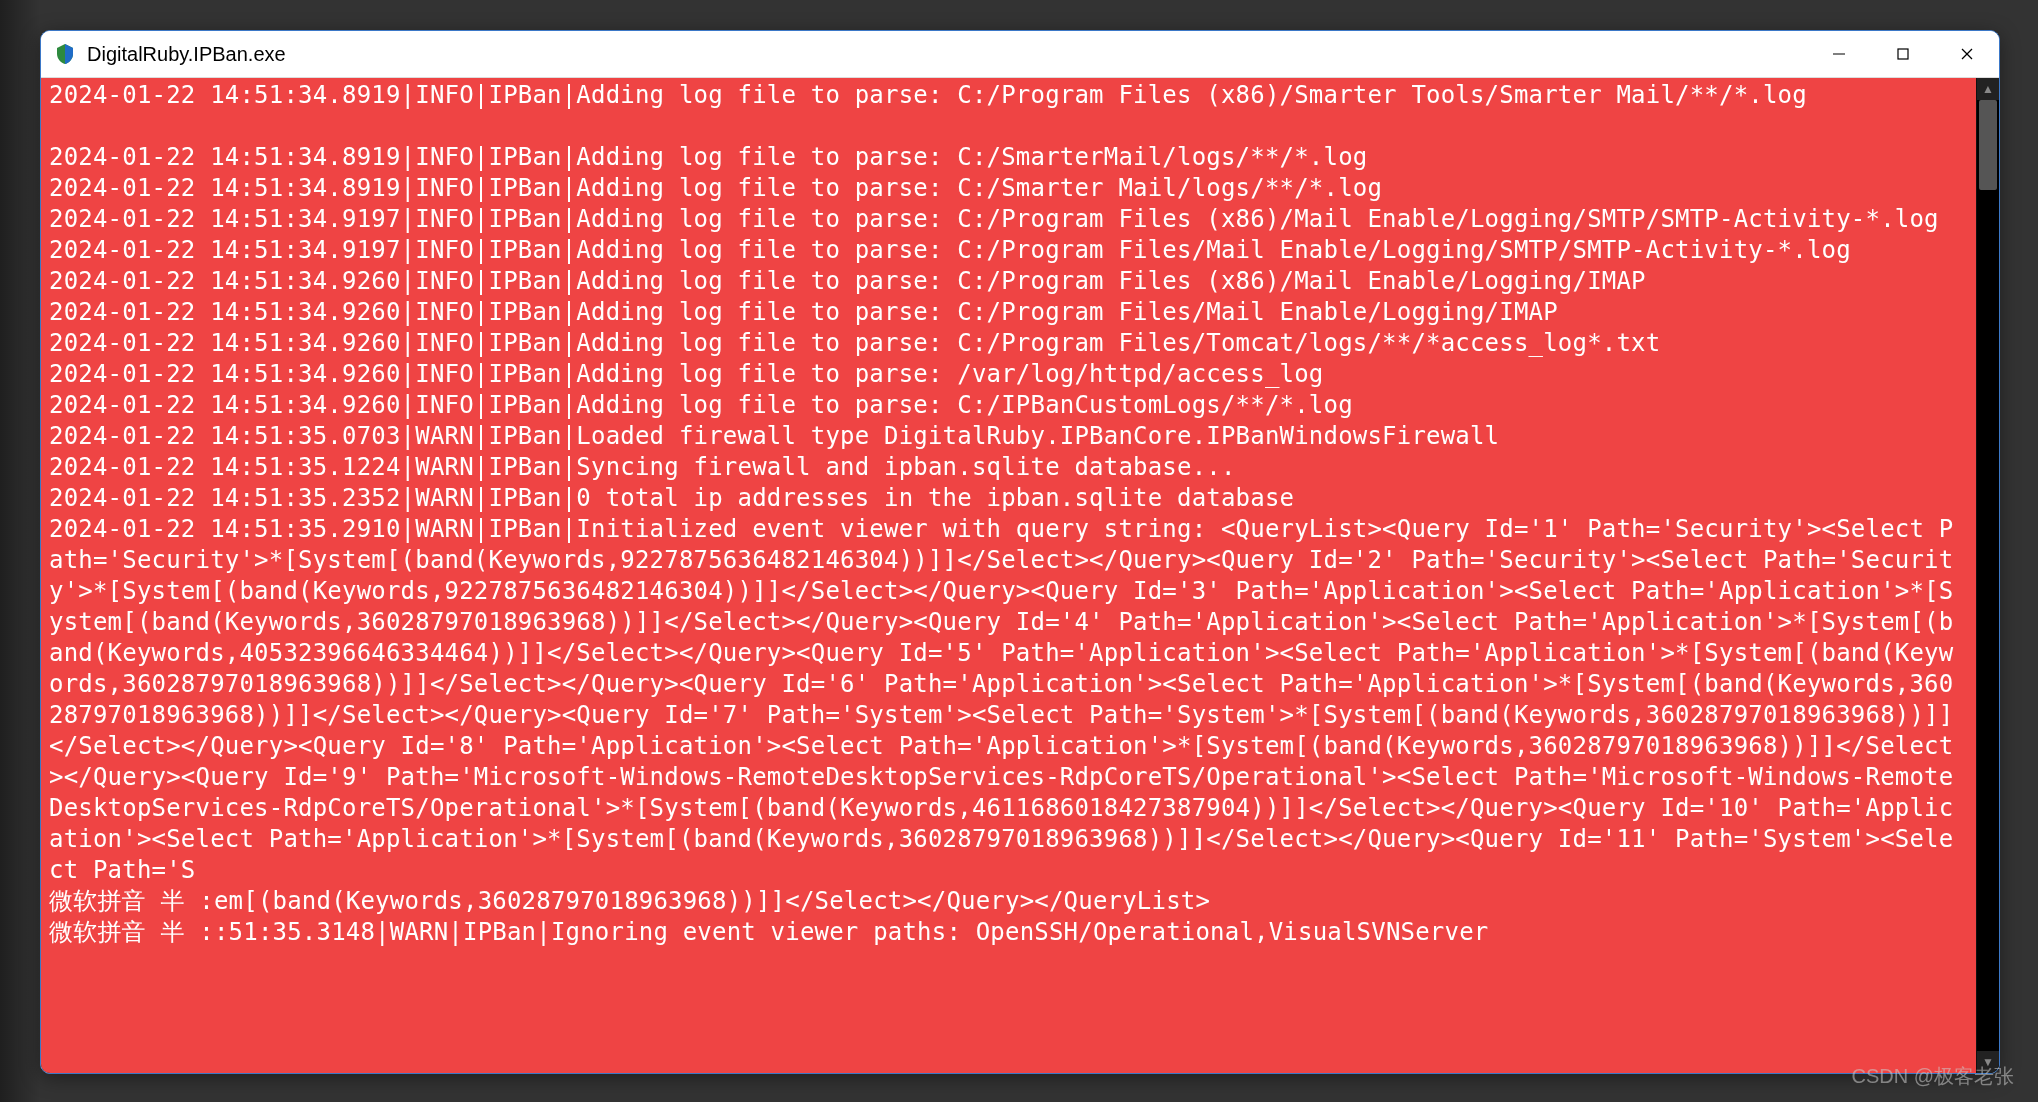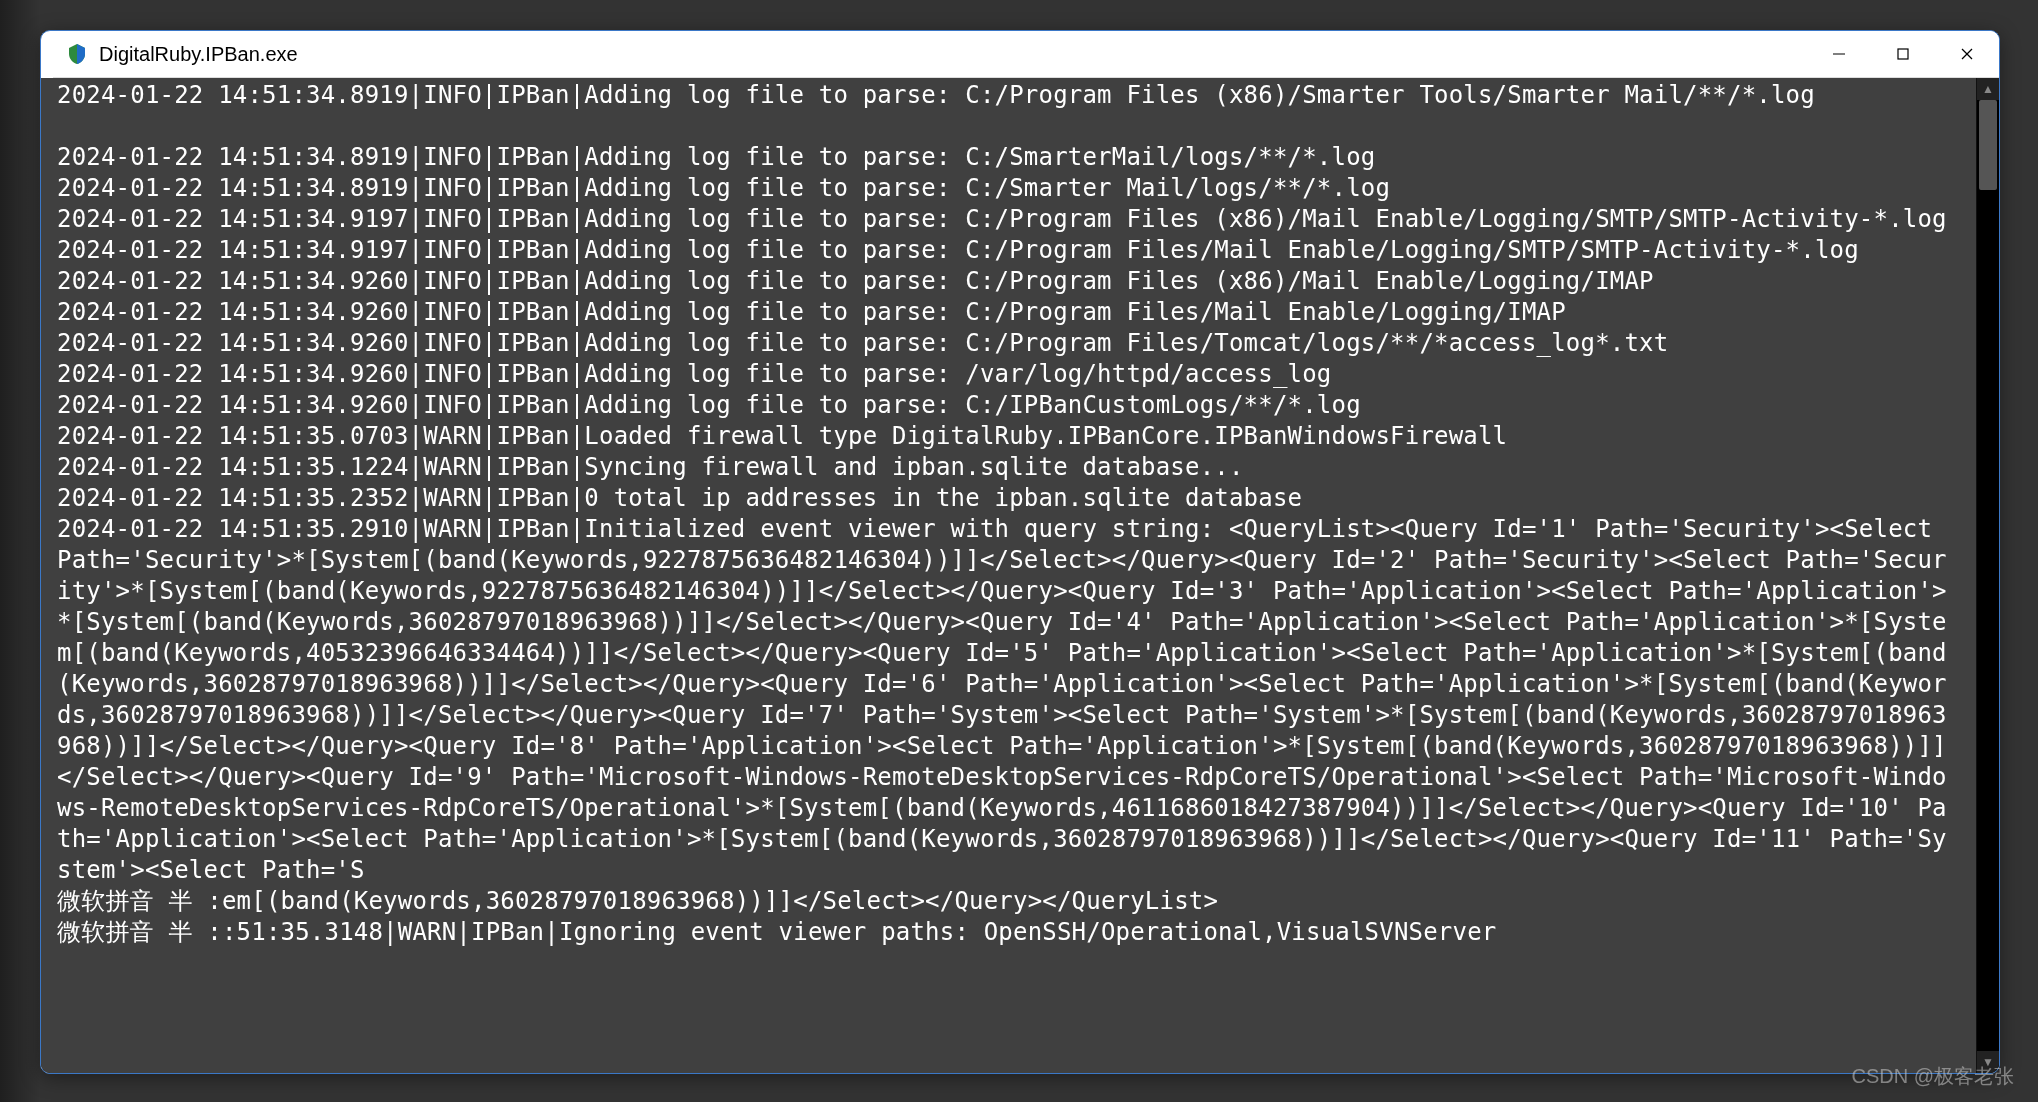--- a/index.html
+++ b/index.html
@@ -26,21 +26,20 @@
     overflow: hidden;
   }
   .title-bar {
     height: 46px;
     background: #fff;
     display: flex;
     align-items: center;
     padding-left: 12px;
     border-bottom: 1px solid #ddd;
     flex-shrink: 0;
-    margin-left: 12px;
   }
   .title-bar .app-icon {
     width: 24px;
     height: 24px;
     margin-right: 10px;
   }
   .title-bar .title-text {
     font-size: 20px;
     color: #000;
     flex: 1;
@@ -60,28 +59,28 @@
     cursor: pointer;
   }
   .console-wrap {
     flex: 1;
     display: flex;
     overflow: hidden;
     background: #000;
   }
   .console {
     flex: 1;
-    background: #404040;
+    background: #ef4444;
     color: #fff;
     font-family: "NSimSun", "SimSun", "Consolas", monospace;
     font-size: 24px;
     line-height: 31px;
     white-space: pre-wrap;
     word-break: break-all;
-    padding: 2px 16px;
+    padding: 2px 8px;
     overflow: hidden;
     letter-spacing: 0.2px;
   }
   .scrollbar {
     width: 22px;
     background: #000;
     position: relative;
     flex-shrink: 0;
     border-left: 1px solid #111;
   }

